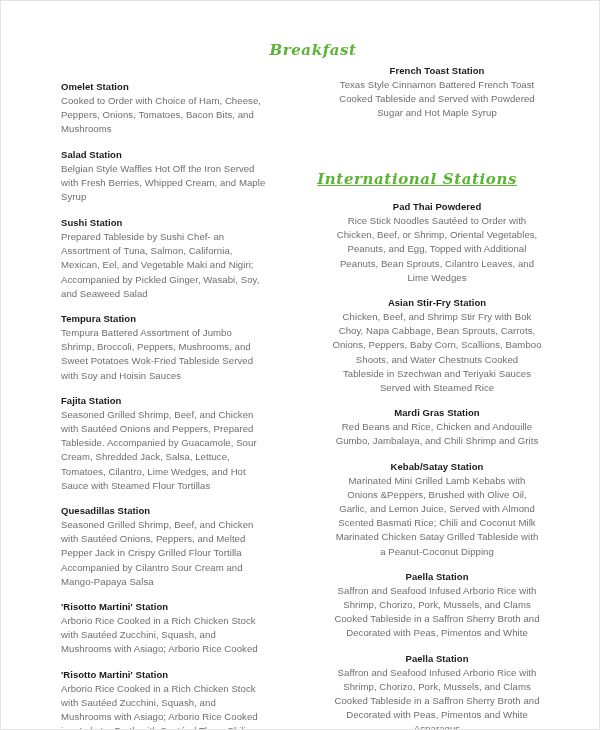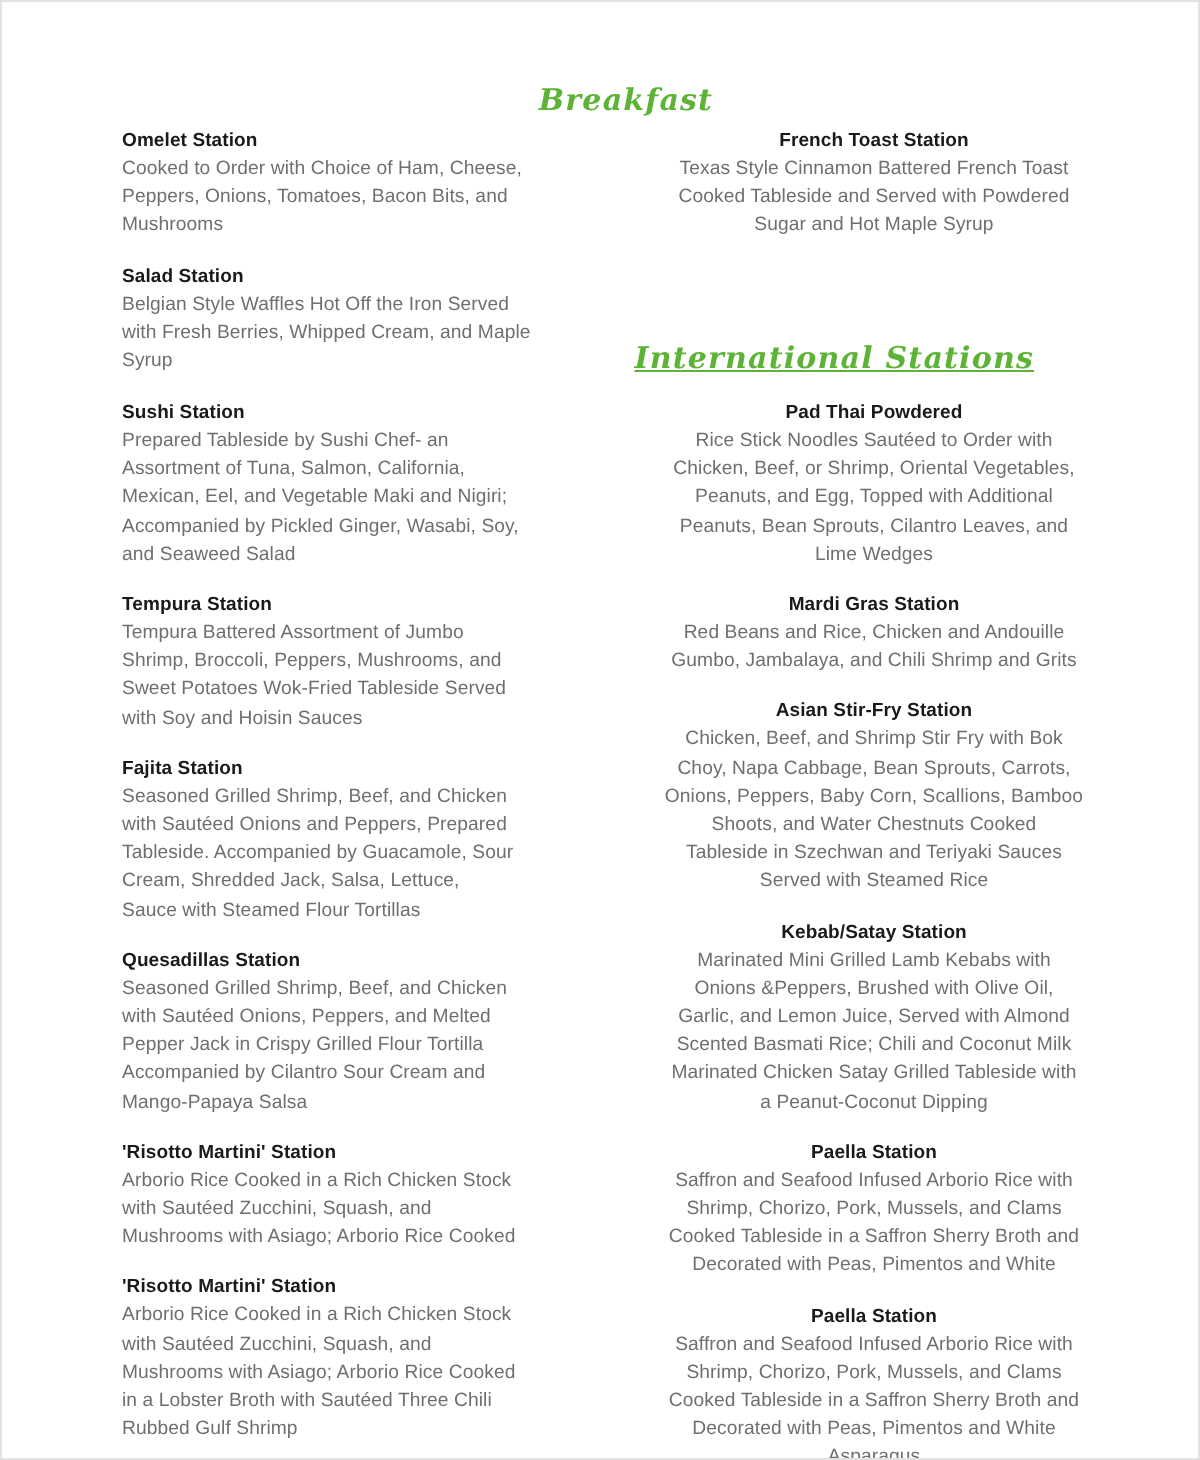--- a/index.html
+++ b/index.html
@@ -45,21 +45,21 @@
     width: 516px;
     text-align: right;
     padding-left: 8px;
     box-sizing: border-box;
     text-decoration: underline;
   }
   .col {
     position: absolute;
     width: 240px;
   }
-  .col-left  { left: 60px; }
+  .col-left  { left: 60px; margin-top: 16px; }
   .col-right { left: 316px; text-align: center; }
   .station {
     margin-bottom: 11px;
   }
   .station-name {
     font-size: 9.5px;
     font-weight: bold;
     color: #1a1a1a;
     line-height: 14px;
     letter-spacing: 0.05px;
@@ -137,20 +137,21 @@
           <span class="ln">with Soy and Hoisin Sauces</span>
         </div>
       </div>
       <div class="station">
         <div class="station-name">Fajita Station</div>
         <div class="station-desc">
           <span class="ln">Seasoned Grilled Shrimp, Beef, and Chicken</span>
           <span class="ln">with Sautéed Onions and Peppers, Prepared</span>
           <span class="ln">Tableside.  Accompanied by Guacamole, Sour</span>
           <span class="ln">Cream, Shredded Jack, Salsa, Lettuce,</span>
+          <span class="ln">Tomatoes, Cilantro, Lime Wedges, and Hot</span>
           <span class="ln">Sauce with Steamed Flour Tortillas</span>
         </div>
       </div>
       <div class="station">
         <div class="station-name">Quesadillas Station</div>
         <div class="station-desc">
           <span class="ln">Seasoned Grilled Shrimp, Beef, and Chicken</span>
           <span class="ln">with Sautéed Onions, Peppers, and Melted</span>
           <span class="ln">Pepper Jack in Crispy Grilled Flour Tortilla</span>
           <span class="ln">Accompanied by Cilantro Sour Cream and</span>
@@ -179,41 +180,41 @@
 
   <div class="col col-right" id="intl-right">
       <div class="station">
         <div class="station-name">Pad Thai Powdered</div>
         <div class="station-desc">
           <span class="ln">Rice Stick Noodles Sautéed to Order with</span>
           <span class="ln">Chicken, Beef, or Shrimp, Oriental Vegetables,</span>
           <span class="ln">Peanuts, and Egg, Topped with Additional</span>
           <span class="ln">Peanuts, Bean Sprouts, Cilantro Leaves, and</span>
           <span class="ln">Lime Wedges</span>
-        </div>
-      </div>
-      <div class="station">
-        <div class="station-name">Mardi Gras Station</div>
-        <div class="station-desc">
-          <span class="ln">Red Beans and Rice, Chicken and Andouille</span>
-          <span class="ln">Gumbo, Jambalaya, and Chili Shrimp and Grits</span>
         </div>
       </div>
       <div class="station">
         <div class="station-name">Asian Stir-Fry Station</div>
         <div class="station-desc">
           <span class="ln">Chicken, Beef, and Shrimp Stir Fry with Bok</span>
           <span class="ln">Choy, Napa Cabbage, Bean Sprouts, Carrots,</span>
           <span class="ln">Onions, Peppers, Baby Corn, Scallions, Bamboo</span>
           <span class="ln">Shoots, and Water Chestnuts Cooked</span>
           <span class="ln">Tableside in Szechwan and Teriyaki Sauces</span>
           <span class="ln">Served with Steamed Rice</span>
         </div>
       </div>
       <div class="station">
+        <div class="station-name">Mardi Gras Station</div>
+        <div class="station-desc">
+          <span class="ln">Red Beans and Rice, Chicken and Andouille</span>
+          <span class="ln">Gumbo, Jambalaya, and Chili Shrimp and Grits</span>
+        </div>
+      </div>
+      <div class="station">
         <div class="station-name">Kebab/Satay Station</div>
         <div class="station-desc">
           <span class="ln">Marinated Mini Grilled Lamb Kebabs with</span>
           <span class="ln">Onions &amp;Peppers, Brushed with Olive Oil,</span>
           <span class="ln">Garlic, and Lemon Juice, Served with Almond</span>
           <span class="ln">Scented Basmati Rice; Chili and Coconut Milk</span>
           <span class="ln">Marinated Chicken Satay Grilled Tableside with</span>
           <span class="ln">a Peanut-Coconut Dipping</span>
         </div>
       </div>

